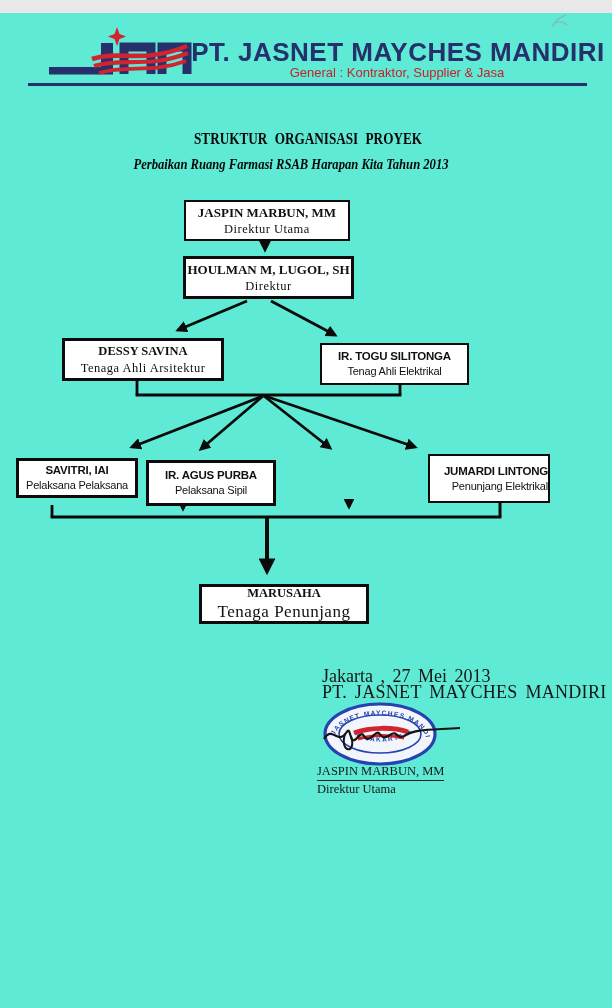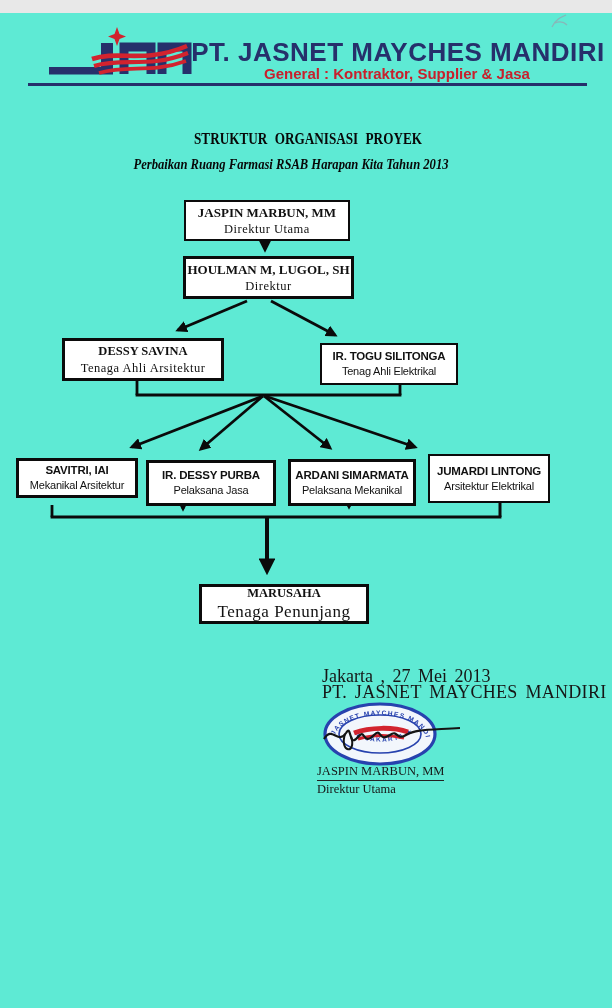--- a/index.html
+++ b/index.html
@@ -11,21 +11,21 @@
   
   .logo-svg{position:absolute;left:44px;top:12px;width:160px;height:56px;}
   .company-name{
     position:absolute;left:398px;top:24px;transform:translateX(-50%);
     white-space:nowrap;font-family:"Liberation Sans",sans-serif;
     font-weight:bold;font-size:26px;letter-spacing:.5px;color:#26306b;
   }
   .tagline{
     position:absolute;left:397px;top:52px;transform:translateX(-50%);
     white-space:nowrap;font-family:"Liberation Sans",sans-serif;
-    font-weight:bold;font-size:15px;color:#c8202c;
+    font-weight:normal;font-size:13px;color:#c8202c;
   }
   .header-rule{position:absolute;left:28px;top:70px;width:559px;height:3px;background:#26306b;}
   
   .doc-title{
     position:absolute;left:308px;top:116px;transform:translateX(-50%) scaleX(.8);
     transform-origin:center;white-space:nowrap;
     font-weight:bold;font-size:16.5px;word-spacing:5px;color:#080808;
   }
   .doc-subtitle{
     position:absolute;left:291px;top:144px;transform:translateX(-50%) scaleX(.9);
@@ -119,43 +119,39 @@
   <div class="node thick" style="left:62px;top:325px;width:162px;height:43px;">
     <span class="name" style="font-size:12.5px;">DESSY SAVINA</span>
     <span class="role">Tenaga Ahli Arsitektur</span>
   </div>
 
   <div class="node thick" style="left:183px;top:243px;width:171px;height:43px;">
     <span class="name">HOULMAN M, LUGOL, SH</span>
     <span class="role">Direktur</span>
   </div>
 
-  <div class="node sans" style="left:320px;top:330px;width:138px;height:42px;">
+  <div class="node sans" style="left:320px;top:330px;width:149px;height:42px;">
     <span class="name">IR. TOGU SILITONGA</span>
     <span class="role">Tenag Ahli Elektrikal</span>
   </div>
 
   <div class="node sans thick" style="left:16px;top:445px;width:122px;height:40px;">
     <span class="name">SAVITRI, IAI</span>
-    <span class="role">Mekanikal Arsitektur</span>
+    <span class="role">Pelaksana Pelaksana</span>
   </div>
 
   <div class="node sans thick" style="left:146px;top:447px;width:130px;height:46px;">
-    <span class="name">IR. DESSY PURBA</span>
-    <span class="role">Pelaksana Jasa</span>
+    <span class="name">IR. AGUS PURBA</span>
+    <span class="role">Pelaksana Sipil</span>
   </div>
 
-  <div class="node sans thick" style="left:288px;top:446px;width:128px;height:47px;">
-    <span class="name">ARDANI SIMARMATA</span>
-    <span class="role">Pelaksana Mekanikal</span>
-  </div>
 
-  <div class="node sans" style="left:428px;top:441px;width:122px;height:49px;">
+  <div class="node sans" style="left:428px;top:441px;width:122px;height:49px;align-items:flex-end;">
     <span class="name">JUMARDI LINTONG</span>
-    <span class="role">Arsitektur Elektrikal</span>
+    <span class="role">Penunjang Elektrikal</span>
   </div>
 
   <div class="node thick" style="left:199px;top:571px;width:170px;height:40px;">
     <span class="name" style="font-size:12.5px;">MARUSAHA</span>
     <span class="role" style="font-size:17px;">Tenaga Penunjang</span>
   </div>
 
   <div class="sig-line" style="top:653px;">Jakarta , 27 Mei 2013</div>
   <div class="sig-line" style="top:669px;letter-spacing:.3px;">PT. JASNET MAYCHES MANDIRI</div>
 

